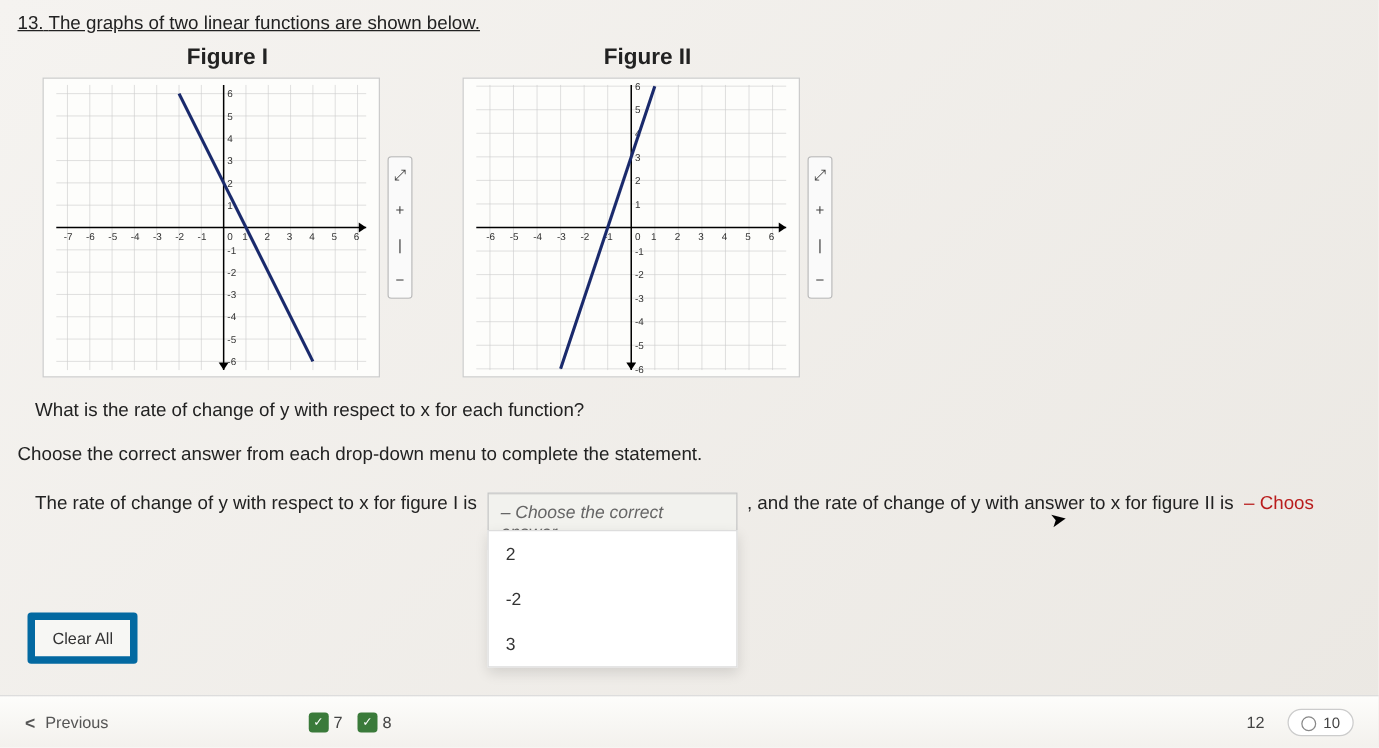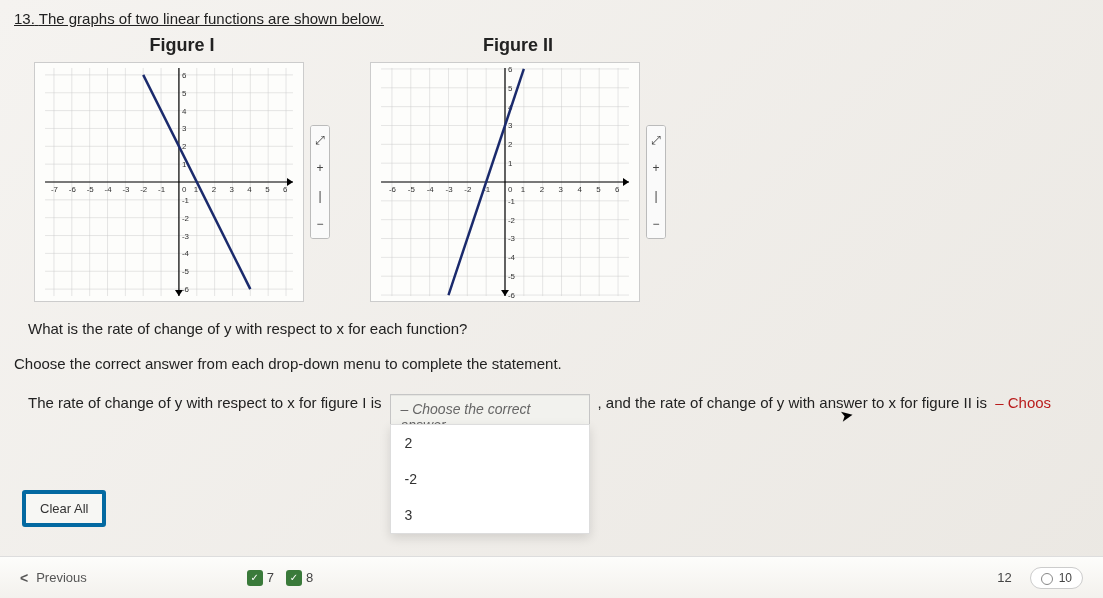--- a/index.html
+++ b/index.html
@@ -127,21 +127,21 @@
     top: 406px;
     font-size: 16px;
     color: #000;
     transform: rotate(-10deg);
   }
   .clear-all-wrap {
     margin-top: 50px;
     margin-left: 8px;
   }
   .clear-all {
-    border: 4px solid #0369a1;
+    border: 6px solid #0369a1;
     background: #f7f7f4;
     padding: 7px 14px;
     font-size: 13px;
     border-radius: 3px;
     cursor: pointer;
     color: #333;
   }
   .footer-bar {
     position: absolute;
     left: 0;

